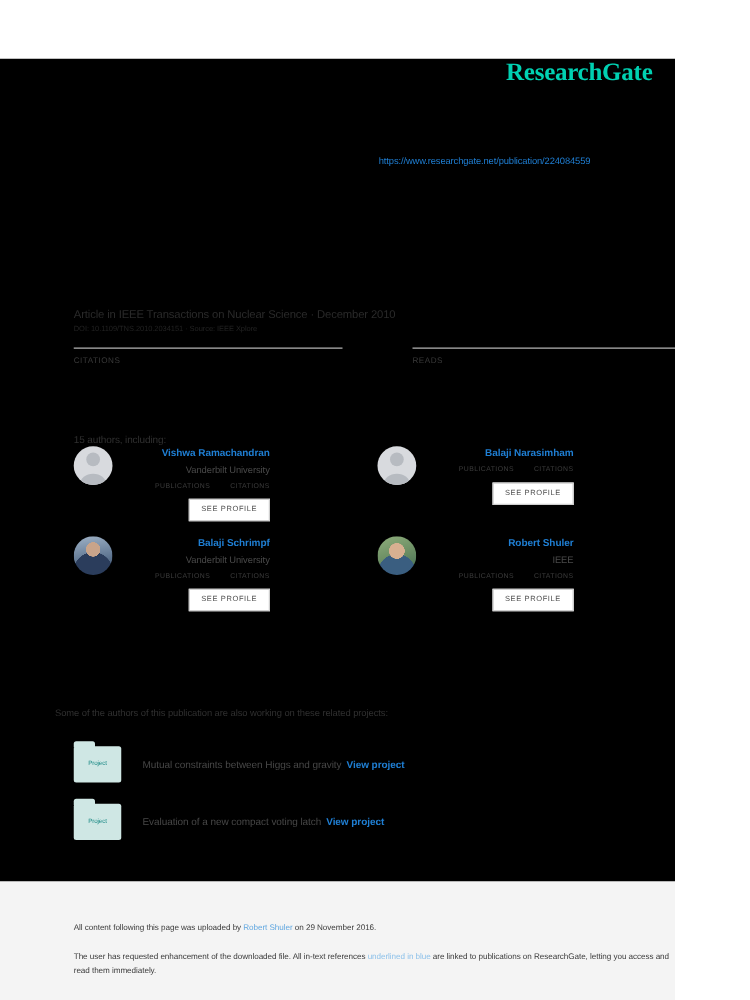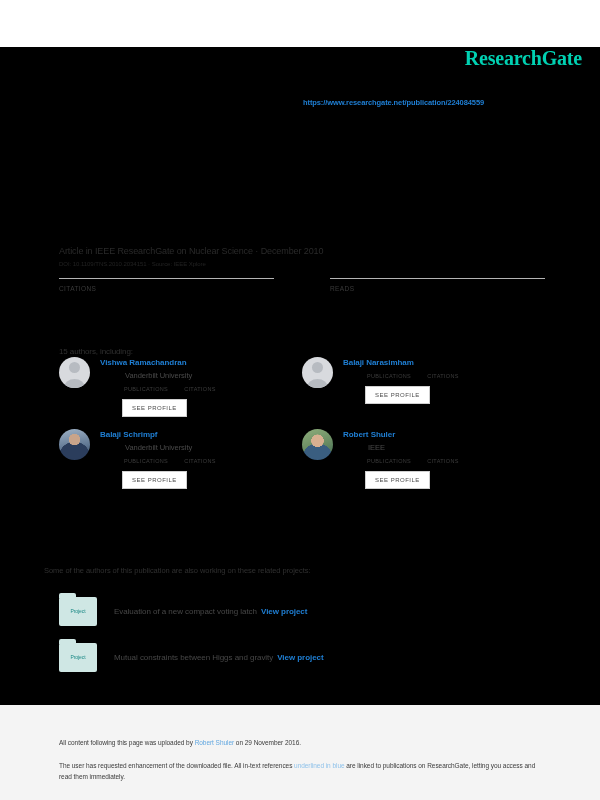--- a/index.html
+++ b/index.html
@@ -7,21 +7,21 @@
 
   html, body {
     width: 600px;
     height: 800px;
     background: #ffffff;
     font-family: "Liberation Sans", sans-serif;
   }
 
   #page {
     position: relative;
-    width: 600px;
+    width: 540px;
     height: 800px;
     background: #000000;
     overflow: hidden;
   }
 
   
   .top-white-band {
     position: absolute;
     top: 0; left: 0;
     width: 600px;
@@ -37,27 +37,26 @@
     font-family: "Liberation Serif", serif;
     font-size: 20px;
     font-weight: bold;
     letter-spacing: -0.2px;
     color: #00d1b2;
     white-space: nowrap;
   }
 
   .pub-url {
     position: absolute;
-    top: 98px;
+    top: 124px;
     left: 303px;
     font-size: 7.5px;
     color: #1f7fd4;
     letter-spacing: -0.1px;
     white-space: nowrap;
-    font-weight: bold;
   }
 
   
   .meta-block {
     position: absolute;
     top: 246px;
     left: 59px;
     width: 486px;
   }
   .meta-line1 {
@@ -173,20 +172,21 @@
   .avatar.photo-b {
     background:
       radial-gradient(circle at 50% 38%, #d8b091 0 25%, rgba(0,0,0,0) 26%),
       radial-gradient(circle at 50% 95%, #3a5e80 0 45%, rgba(0,0,0,0) 46%),
       linear-gradient(160deg, #8fae7c 0%, #6f9166 45%, #3f6a52 100%);
   }
 
   .author-info {
     margin-left: 10px;
     padding-top: 1px;
+    text-align: right;
   }
   .author-name {
     font-size: 8px;
     font-weight: bold;
     color: #1f7fd4;
     letter-spacing: -0.05px;
     white-space: nowrap;
   }
   .author-affil {
     margin-top: 4px;
@@ -326,21 +326,21 @@
   <div class="top-white-band"></div>
 
   <div class="rg-logo">ResearchGate</div>
 
   <a class="pub-url">https://www.researchgate.net/publication/224084559</a>
 
   <div class="meta-block">
     <div class="meta-line1">
       <span>Article</span>
       <span class="em">in</span>
-      <span>IEEE ResearchGate on Nuclear Science</span>
+      <span>IEEE Transactions on Nuclear Science</span>
       <span>·</span>
       <span>December 2010</span>
     </div>
     <div class="meta-line2">DOI: 10.1109/TNS.2010.2034151 · Source: IEEE Xplore</div>
   </div>
 
   <div class="stats-row">
     <div class="stat-col">
       <div class="stat-rule"></div>
       <div class="stat-value"></div>
@@ -445,30 +445,30 @@
 
   <div class="projects-heading">Some of the authors of this publication are also working on these related projects:</div>
 
   <div class="projects-list">
 
     <div class="project-row">
       <div class="project-folder">
         <div class="project-folder-label">Project</div>
       </div>
       <div class="project-text">
-        <span>Evaluation of a new compact voting latch</span><span class="project-link">View project</span>
+        <span>Mutual constraints between Higgs and gravity</span><span class="project-link">View project</span>
       </div>
     </div>
 
     <div class="project-row">
       <div class="project-folder">
         <div class="project-folder-label">Project</div>
       </div>
       <div class="project-text">
-        <span>Mutual constraints between Higgs and gravity</span><span class="project-link">View project</span>
+        <span>Evaluation of a new compact voting latch</span><span class="project-link">View project</span>
       </div>
     </div>
 
   </div>
 
   <div class="footer">
     <div class="footer-line">
       <span>All content following this page was uploaded by </span><span class="footer-user-link">Robert Shuler</span><span> on 29 November 2016.</span>
     </div>
     <div class="footer-line second">

